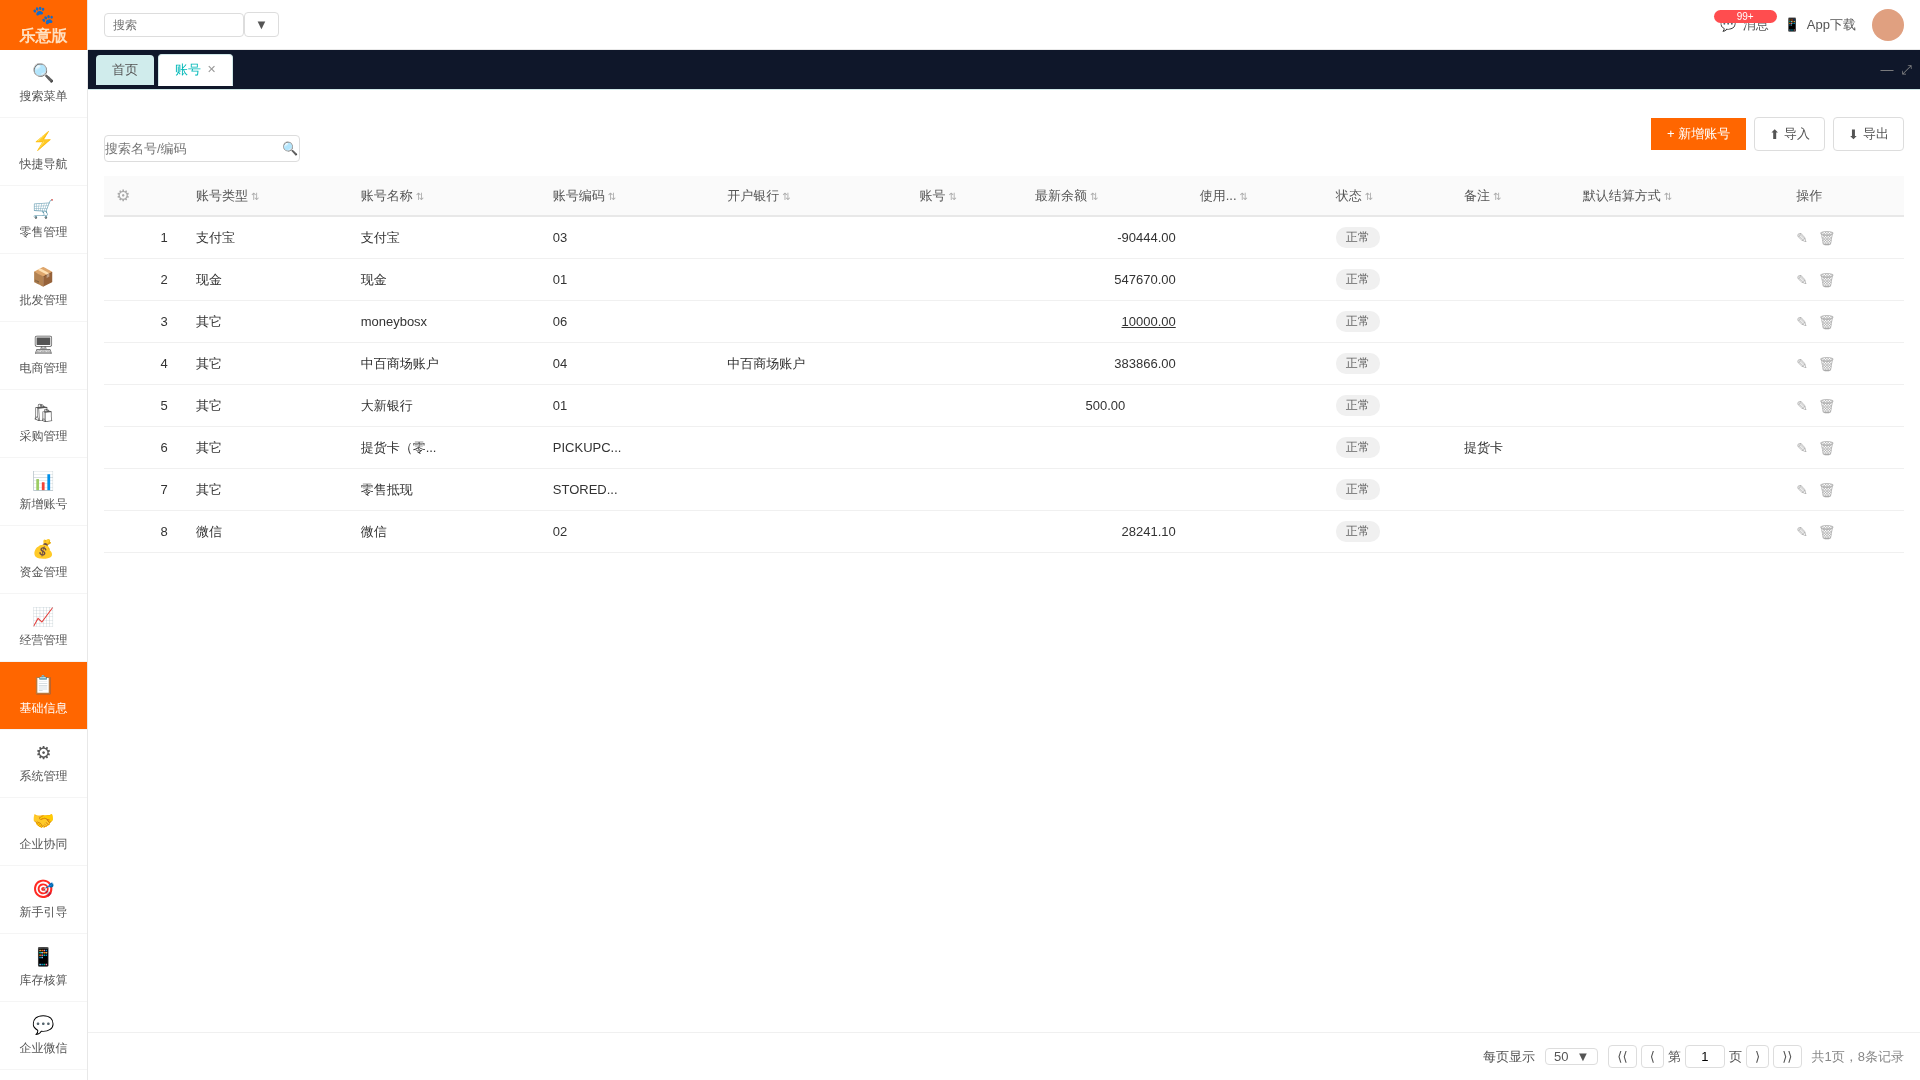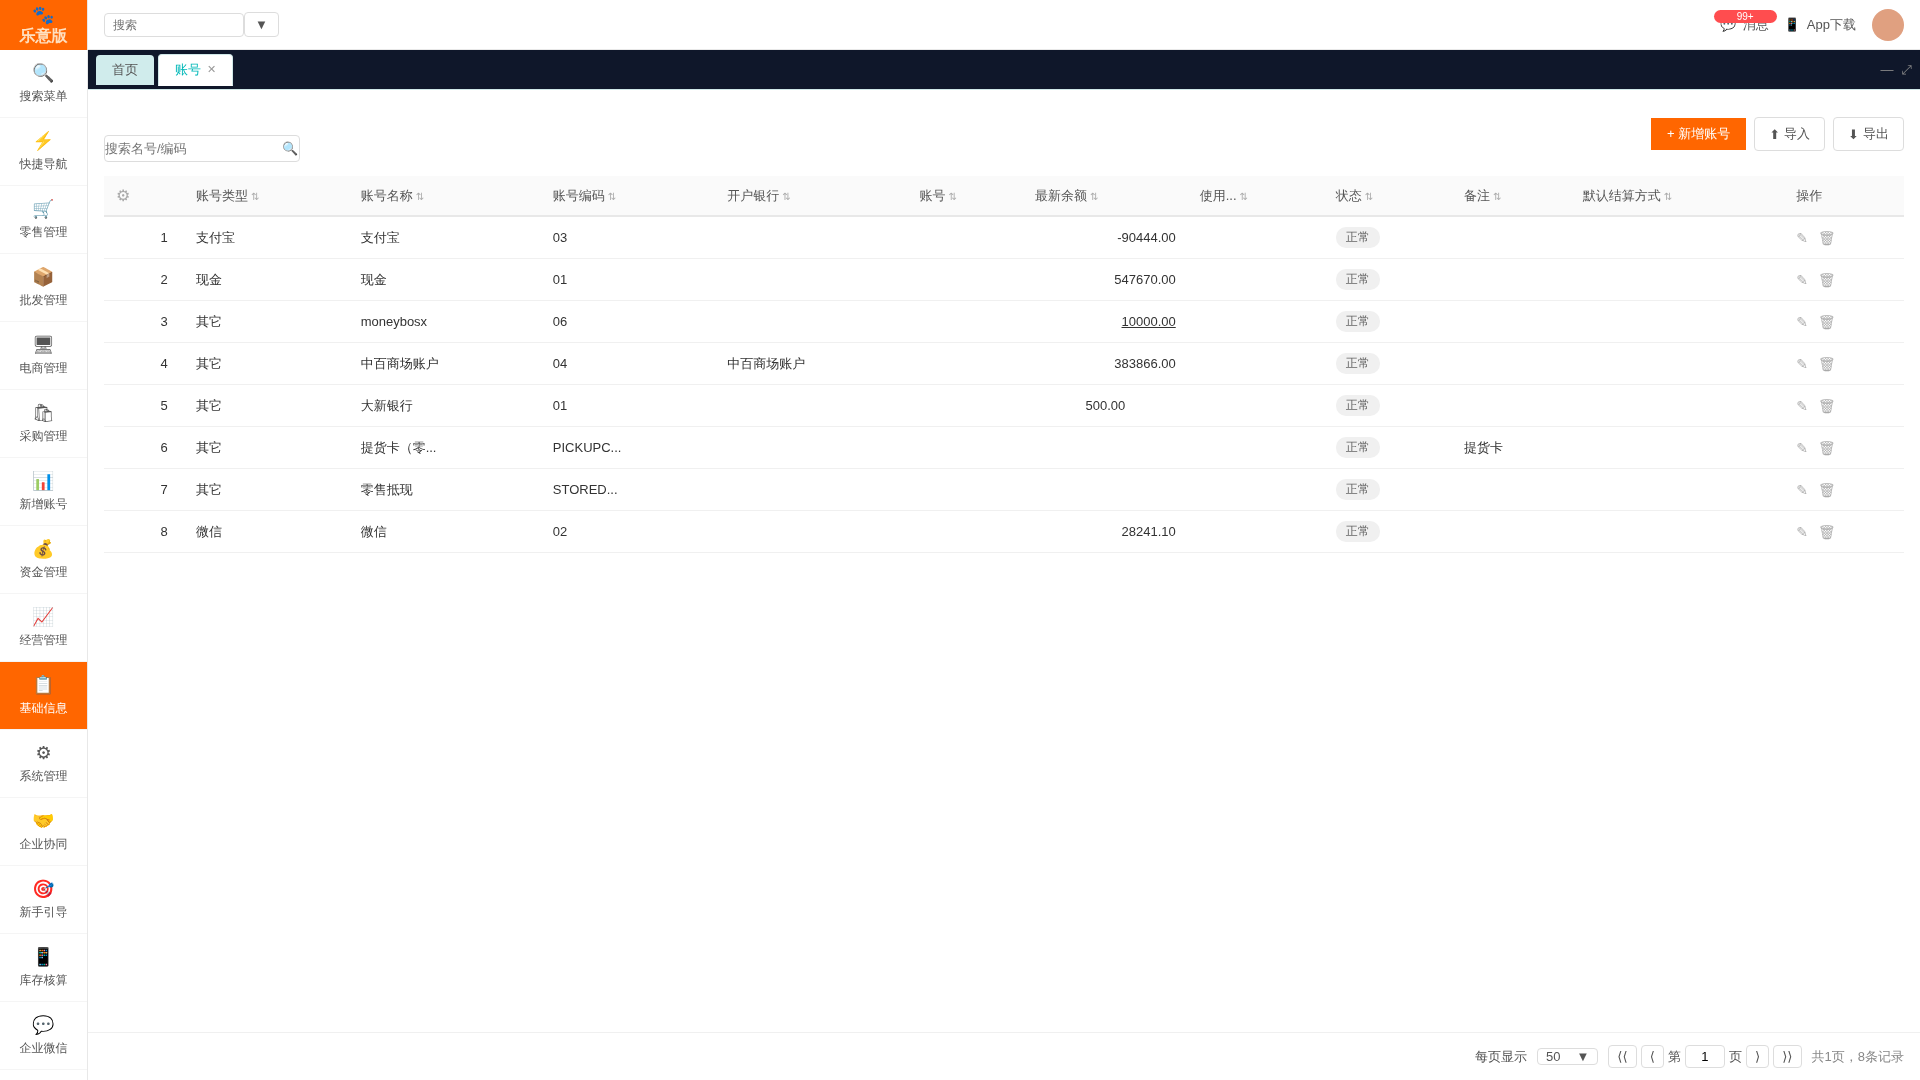--- a/index.html
+++ b/index.html
@@ -188,21 +188,21 @@
       align-items: center;
       justify-content: flex-end;
       padding: 12px 16px;
       gap: 10px;
       border-top: 1px solid #f0f0f0;
       background: #fff;
       font-size: 13px;
       color: #555;
     }
     .page-size-select {
-      display: flex; align-items: center; gap: 16px;
+      display: flex; align-items: center; gap: 8px;
       border: 1px solid #ddd; border-radius: 4px; padding: 0 8px; cursor: pointer;
     }
     .page-nav { display: flex; align-items: center; gap: 4px; }
     .page-nav-btn {
       border: 1px solid #ddd; border-radius: 4px; padding: 3px 8px;
       cursor: pointer; background: #fff; color: #555;
     }
     .page-input {
       border: 1px solid #ddd; border-radius: 4px; padding: 3px 8px;
       width: 40px; text-align: center; font-size: 13px;

